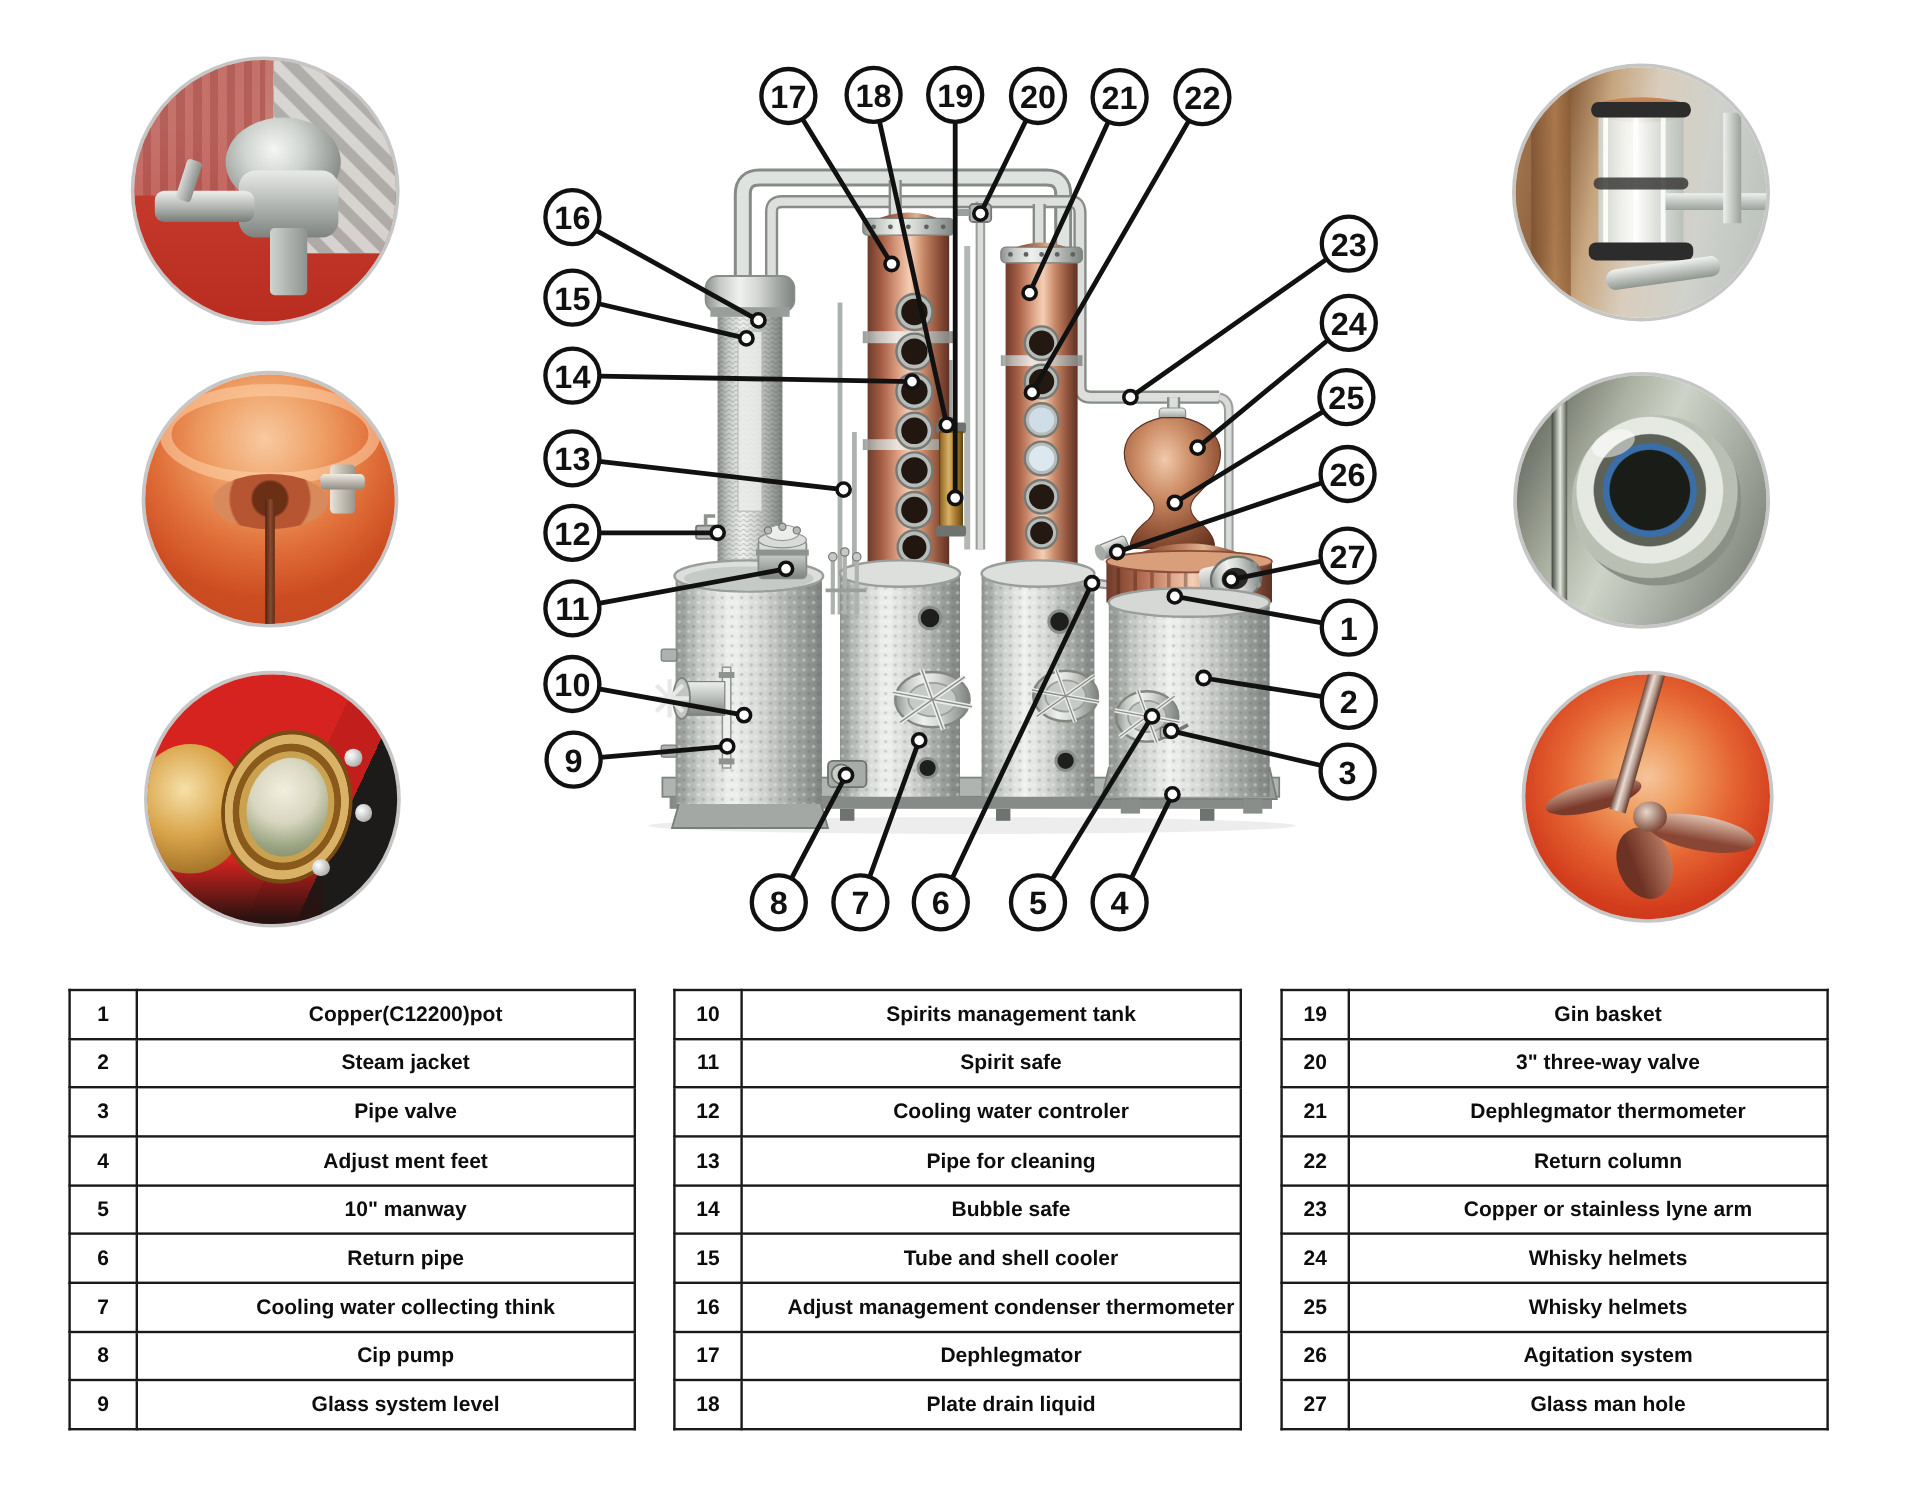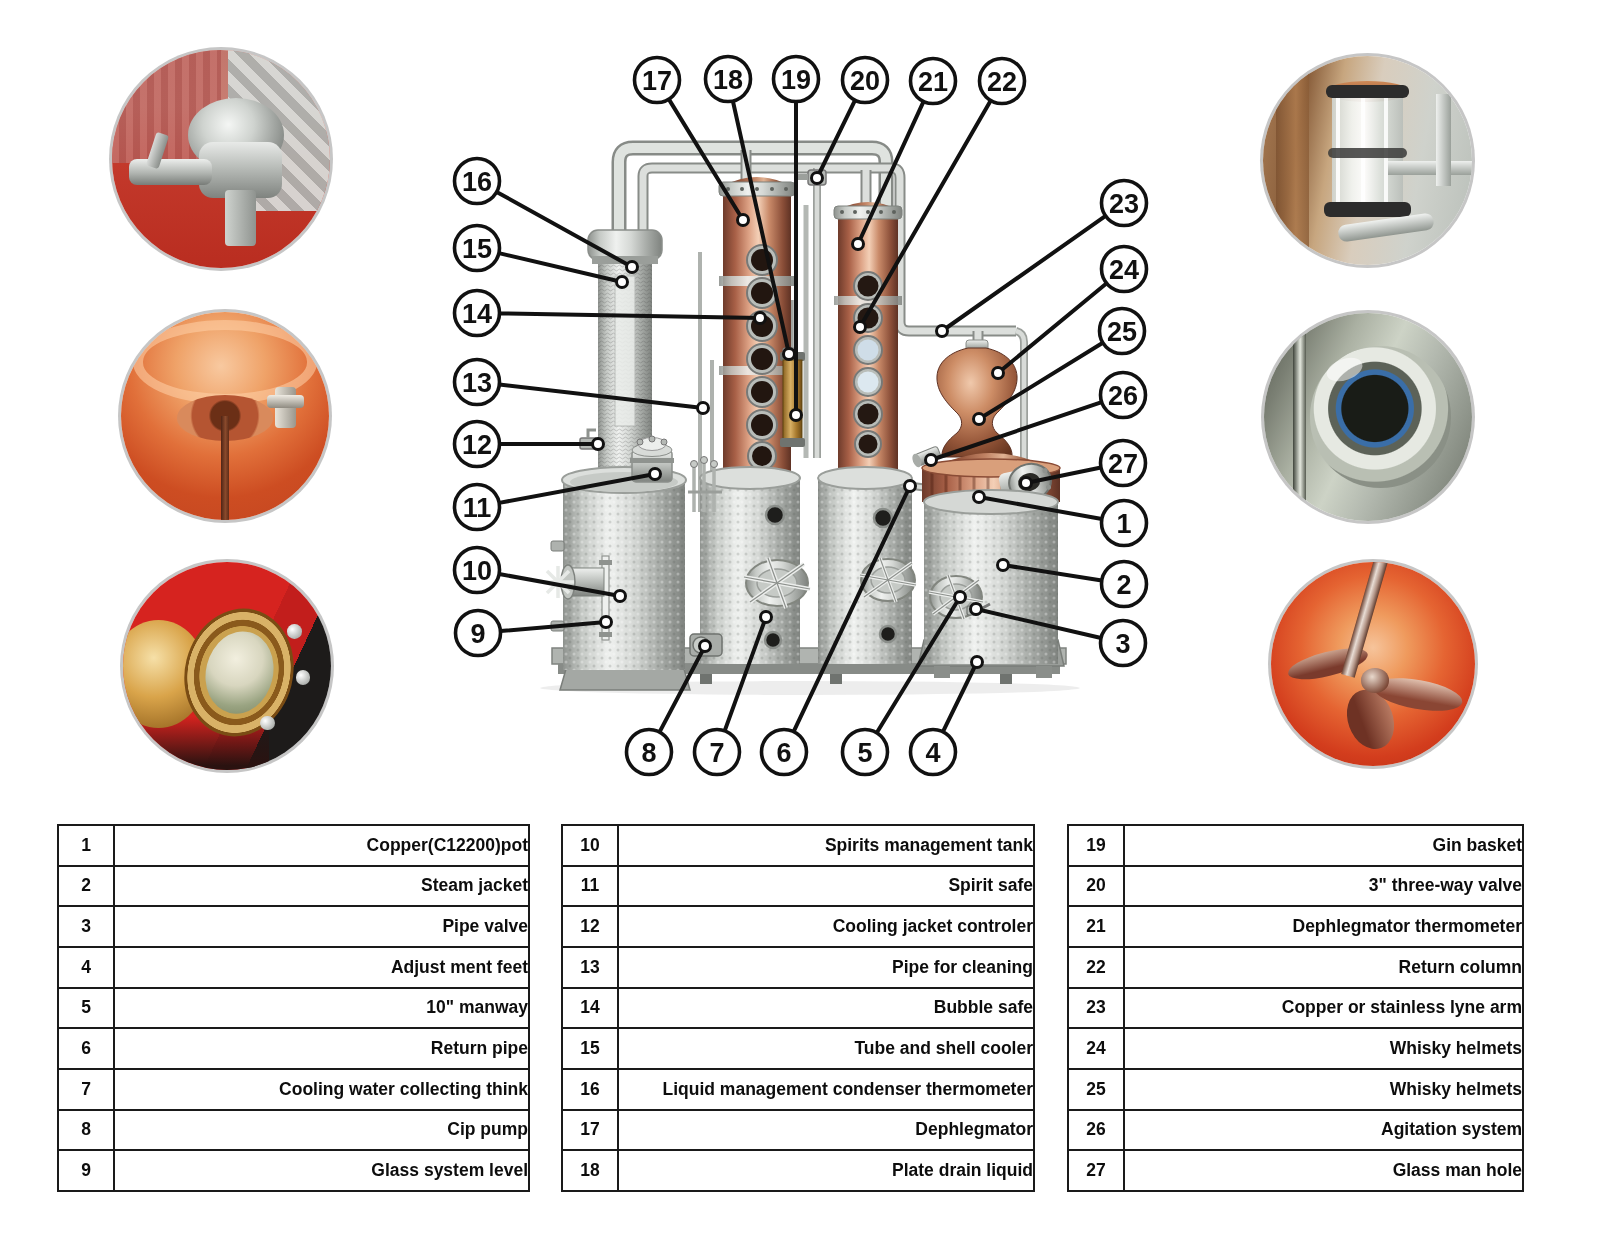--- a/index.html
+++ b/index.html
@@ -76,21 +76,21 @@
   .ph-agit .bl2{left:50%;top:58%;width:44%;height:14%;border-radius:50%;transform:rotate(10deg);
      background:linear-gradient(180deg,#e0c0ae,#8a4634 70%);}
   .ph-agit .bl3{left:34%;top:66%;width:30%;height:22%;border-radius:50%;transform:rotate(70deg);
      background:linear-gradient(180deg,#b87a62,#6e3224 70%);}
   
   .legend-table{position:absolute;top:824px;height:368px;border-collapse:collapse;table-layout:fixed;
                 background:#fff;}
   .legend-table td{border:2px solid #1a1a1a;font-weight:bold;font-size:17.5px;color:#0d0d0d;
                    padding:0;vertical-align:middle;}
   .legend-table td.no{width:54px;text-align:center;}
-  .legend-table td.nm{padding-left:33px;text-align:right;}
+  .legend-table td.nm{padding-left:33px;text-align:center;}
   
   .diagram{position:absolute;left:0;top:0;}
   .leader{stroke:#111;stroke-width:4;stroke-linecap:round;fill:none;}
   .dot{fill:#fff;stroke:#111;stroke-width:3;}
   .bubble{fill:#fff;stroke:#111;stroke-width:3.6;}
   .bubble-num{font-family:"Liberation Sans",sans-serif;font-weight:bold;font-size:27px;fill:#111;
               text-anchor:middle;dominant-baseline:central;}
 </style>
 </head>
 <body>
@@ -656,37 +656,37 @@
         <tr>
           <td class="no">10</td>
           <td class="nm">Spirits management tank</td>
         </tr>
         <tr>
           <td class="no">11</td>
           <td class="nm">Spirit safe</td>
         </tr>
         <tr>
           <td class="no">12</td>
-          <td class="nm">Cooling jacket controler</td>
+          <td class="nm">Cooling water controler</td>
         </tr>
         <tr>
           <td class="no">13</td>
           <td class="nm">Pipe for cleaning</td>
         </tr>
         <tr>
           <td class="no">14</td>
           <td class="nm">Bubble safe</td>
         </tr>
         <tr>
           <td class="no">15</td>
           <td class="nm">Tube and shell cooler</td>
         </tr>
         <tr>
           <td class="no">16</td>
-          <td class="nm">Liquid management condenser thermometer</td>
+          <td class="nm">Adjust management condenser thermometer</td>
         </tr>
         <tr>
           <td class="no">17</td>
           <td class="nm">Dephlegmator</td>
         </tr>
         <tr>
           <td class="no">18</td>
           <td class="nm">Plate drain liquid</td>
         </tr>
       </tbody>

